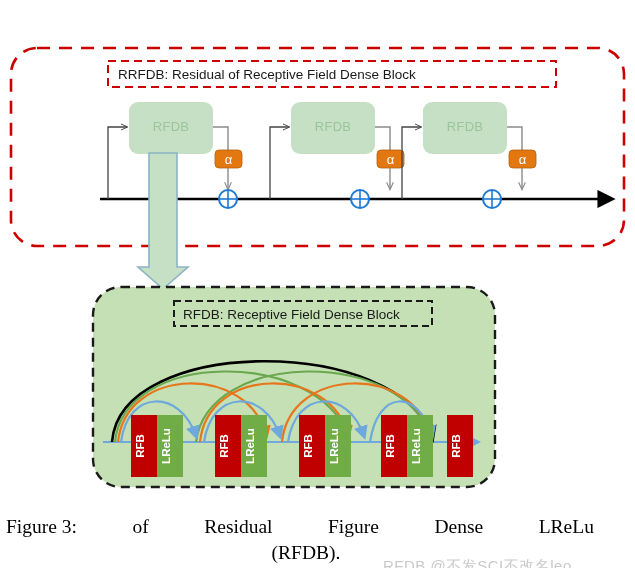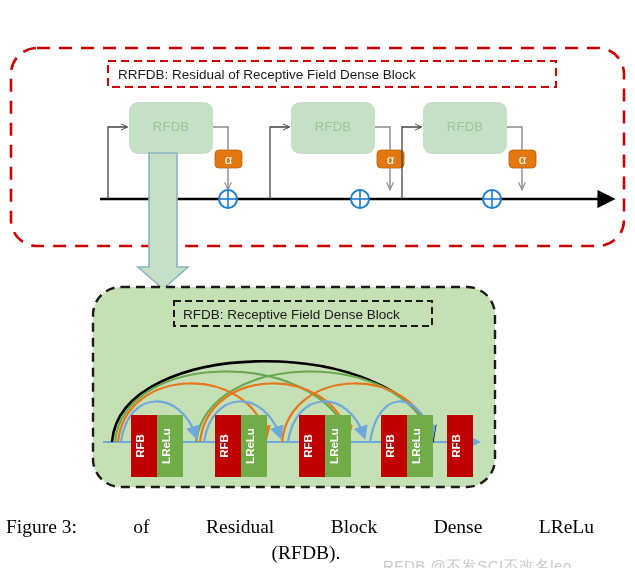--- a/index.html
+++ b/index.html
@@ -197,21 +197,21 @@
 
     <rect x="447" y="398" width="26" height="62" fill="#c00000"></rect>
     <text class="vblock-text" x="460" y="429" text-anchor="middle" transform="rotate(-90 460 429)">RFB</text>
   </svg>
 
   <div class="caption">
     <div class="line1">
       <span>Figure 3:</span>
       <span>of</span>
       <span>Residual</span>
-      <span>Block</span>
+      <span>Figure</span>
       <span>Dense</span>
       <span>LReLu</span>
     </div>
     <div class="line2">(RFDB).</div>
   </div>
 
   <div class="watermark">RFDB @不发SCI不改名leo</div>
 
 </div>
 

